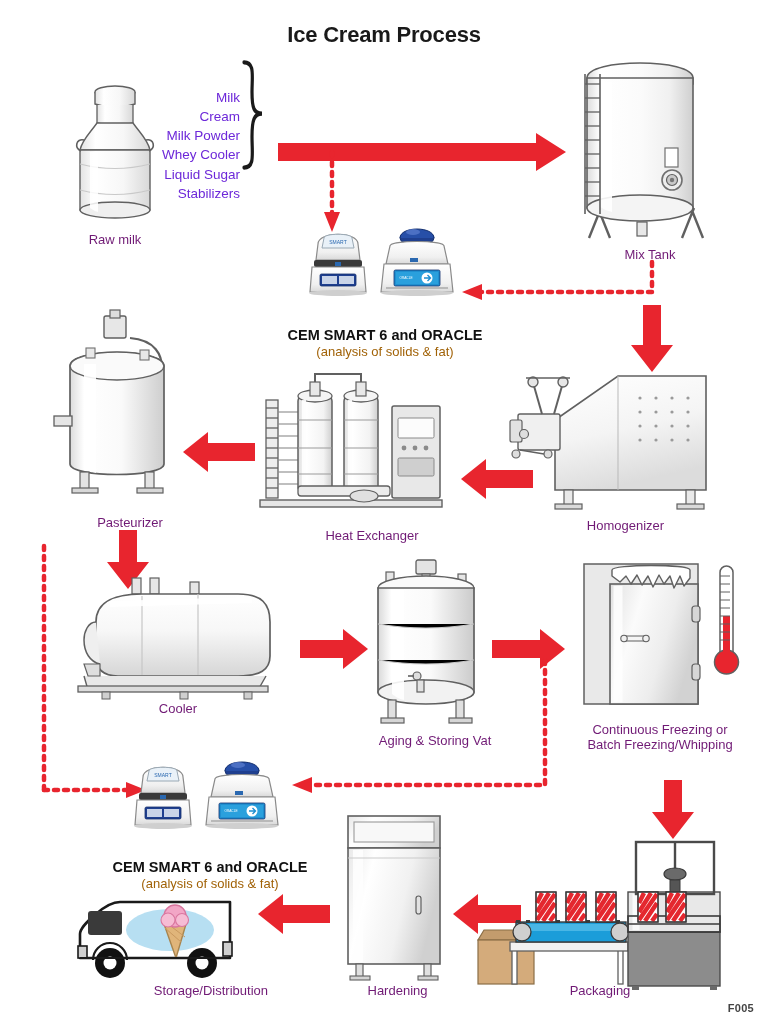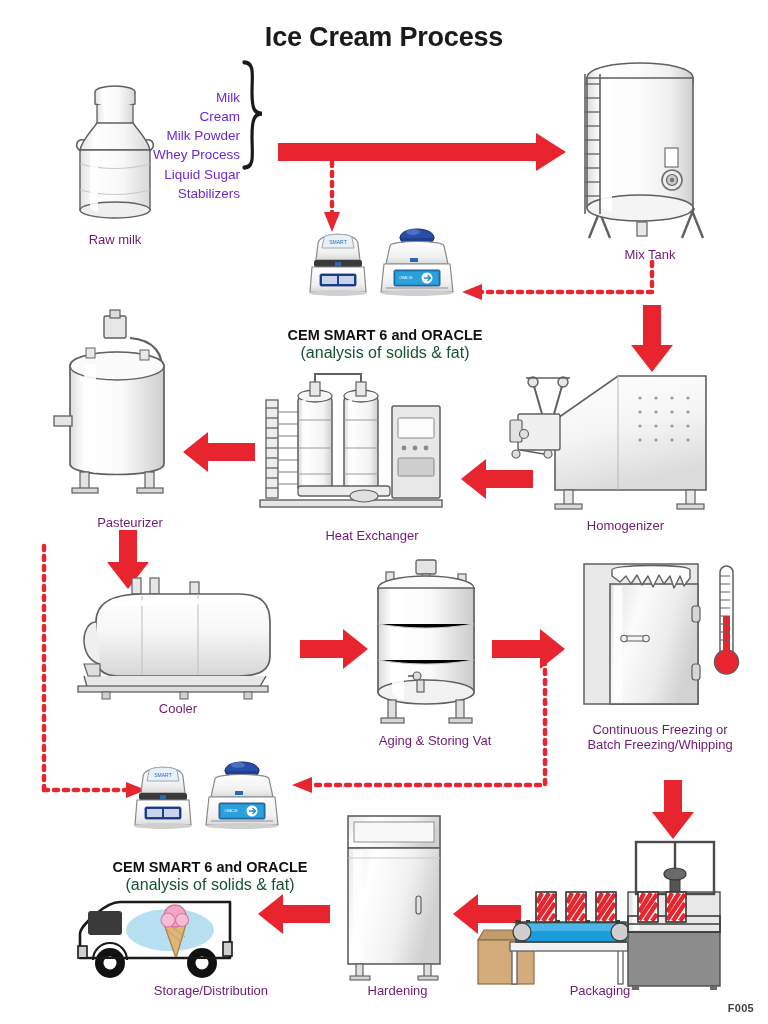--- a/index.html
+++ b/index.html
@@ -12,21 +12,21 @@
     position: relative;
     font-family: "Liberation Sans", sans-serif;
     overflow: hidden;
   }
   #canvas { position: absolute; inset: 0; }
 
   .title {
     position: absolute;
     top: 22px; left: 0; width: 768px;
     text-align: center;
-    font-size: 27px;
+    font-size: 22px;
     font-weight: bold;
     color: #1a1a1a;
     letter-spacing: -0.2px;
   }
 
   .caption {
     position: absolute;
     text-align: center;
     font-size: 13px;
     color: #701a75;
@@ -34,22 +34,22 @@
     white-space: pre-line;
   }
   .caption.bold-blk {
     color: #111;
     font-weight: bold;
     font-size: 14.5px;
   }
   .caption .sub {
     display: block;
     font-weight: normal;
-    font-size: 16px;
-    color: #14532d;
+    font-size: 13px;
+    color: #a16207;
   }
 
   .ing {
     position: absolute;
     text-align: right;
     font-size: 13.5px;
     color: #6d28d9;
     line-height: 1.42;
   }
 
@@ -143,21 +143,21 @@
     <g>
       <path d="M244,90 C255,90 252,100 252,112 C252,124 254,128 262,128
                C254,128 252,133 252,145 C252,158 255,168 244,168" transform="translate(0,38) scale(1,1.35) translate(0,-72)" fill="none" stroke="#1a1a1a" stroke-width="3.2" stroke-linecap="round"></path>
     </g>
   </svg>
 
   <div class="ing" style="left:130px; top:88px; width:110px;">
     <div>Milk</div>
     <div>Cream</div>
     <div>Milk Powder</div>
-    <div>Whey Process</div>
+    <div>Whey Cooler</div>
     <div>Liquid Sugar</div>
     <div>Stabilizers</div>
   </div>
 
   <svg class="icon" style="left:60px; top:78px;" width="110" height="150" viewBox="0 0 110 150">
     <defs>
       <linearGradient id="gMilk" x1="0" y1="0" x2="1" y2="0">
         <stop offset="0%" stop-color="#e3e3e3"></stop>
         <stop offset="22%" stop-color="#ffffff"></stop>
         <stop offset="62%" stop-color="#f7f7f7"></stop>

